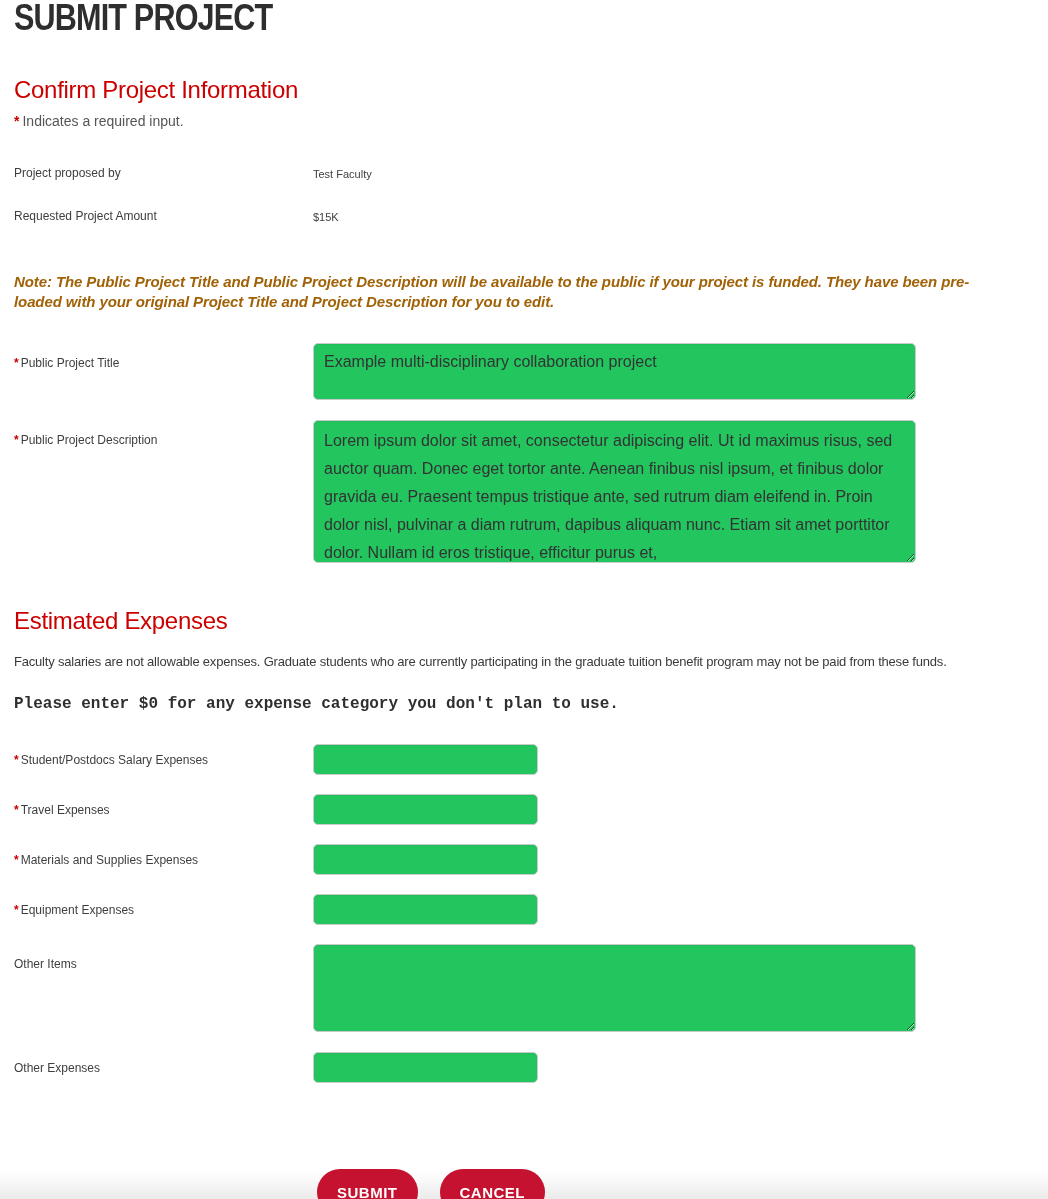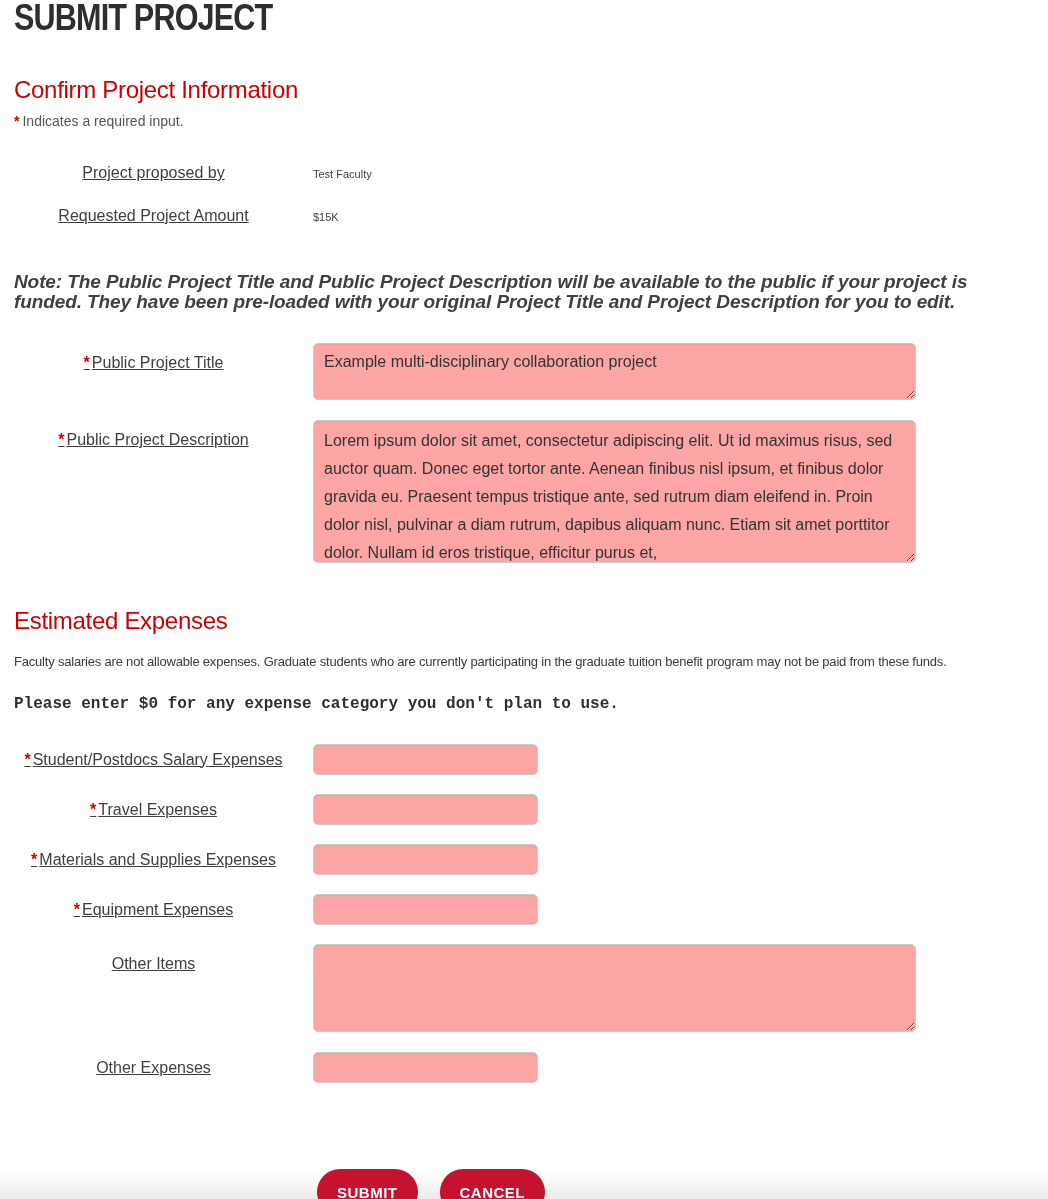--- a/index.html
+++ b/index.html
@@ -49,54 +49,53 @@
     margin-right: 3px;
   }
   .label-req { margin-right: 2px; }
 
   .readonly-rows { margin-top: 29px; }
   .form-row { display: flex; align-items: center; }
   .form-row.align-top { align-items: flex-start; }
   .label-col {
     width: 279px;
     flex: 0 0 279px;
-    text-align: center;
-    font-size: 16px;
+    text-align: left;
+    font-size: 12px;
     color: #3e3e3e;
     line-height: 20px;
-    text-decoration: underline;
   }
   .align-top .label-col { padding-top: 10px; }
   .control-col { margin-left: 20px; flex: 1 1 auto; }
   .readonly-row { height: 30px; margin-bottom: 13px; }
   .readonly-value { font-size: 11px; color: #3e3e3e; }
 
   .note {
     margin: 41px 0 0 0;
     max-width: 985px;
-    font-size: 19px;
+    font-size: 15px;
     font-weight: 700;
     font-style: italic;
-    color: #404040;
+    color: #a16207;
     line-height: 20px;
     letter-spacing: -0.1px;
   }
 
   .row-title { margin-top: 31px; }
   .row-desc { margin-top: 20px; }
   .row-other-items { margin-top: 18px; }
   .row-other-expenses { margin-top: 20px; }
 
   textarea.ta, input.ti {
     font-family: "Liberation Sans", sans-serif;
     font-size: 16px;
     color: #333;
     border: 1px solid #cbcbcb;
     border-radius: 5px;
-    background: #fca5a5;
+    background: #22c55e;
     padding: 6px 10px;
     outline: none;
     box-shadow: inset 0 1px 1px rgba(0,0,0,0.04);
   }
   textarea.ta { display: block; width: 603px; resize: both; }
   .title-textarea { height: 57px; line-height: 24px; }
   .desc-textarea { height: 143px; line-height: 28px; overflow: hidden; }
   .other-items-textarea { height: 88px; line-height: 24px; }
   input.ti { width: 225px; height: 31px; }
 

